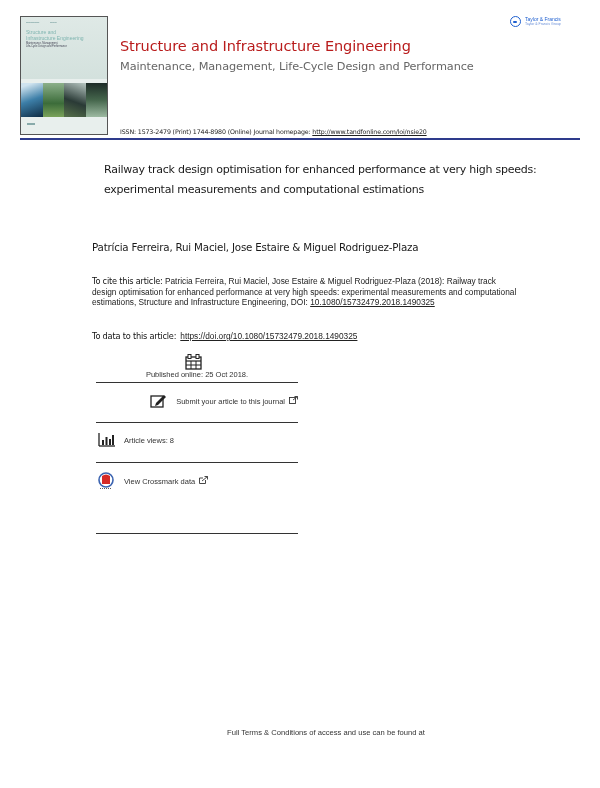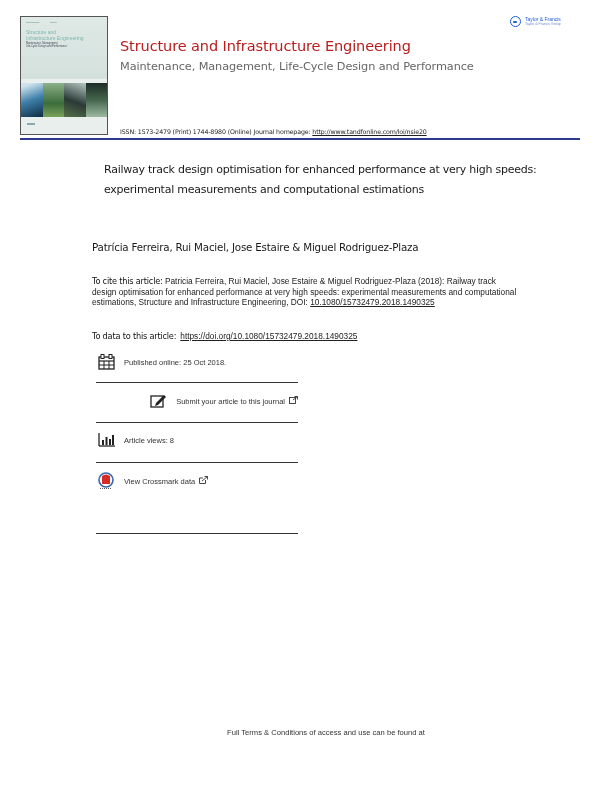--- a/index.html
+++ b/index.html
@@ -87,21 +87,21 @@
 <div class="abs authors">Patrícia Ferreira, Rui Maciel, Jose Estaire &amp; Miguel Rodriguez-Plaza</div>
 
 <div class="abs cite">
   <b>To cite this article:</b><span> Patricia Ferreira, Rui Maciel, Jose Estaire &amp; Miguel Rodriguez-Plaza (2018): Railway track design optimisation for enhanced performance at very high speeds: experimental measurements and computational estimations, Structure and Infrastructure Engineering, DOI: </span><a>10.1080/15732479.2018.1490325</a>
 </div>
 <div class="abs link">
   <b>To data to this article:</b><a>https://doi.org/10.1080/15732479.2018.1490325</a>
 </div>
 
 <div class="abs info" style="top:345px;">
-  <div class="row" style="top:9px;">
+  <div class="row" style="top:9px;flex-direction:column;">
     <span class="ic">
       <svg width="17" height="16" viewBox="0 0 17 16">
           <rect x="1" y="3" width="15" height="12" fill="none" stroke="#222" stroke-width="1.3"></rect>
           <line x1="1" y1="7" x2="16" y2="7" stroke="#222" stroke-width="1.2"></line>
           <line x1="6" y1="7" x2="6" y2="15" stroke="#222"></line>
           <line x1="11" y1="7" x2="11" y2="15" stroke="#222"></line>
           <line x1="1" y1="11" x2="16" y2="11" stroke="#222"></line>
           <rect x="3" y="0.5" width="3" height="4" fill="#fff" stroke="#222"></rect>
           <rect x="11" y="0.5" width="3" height="4" fill="#fff" stroke="#222"></rect>
         </svg>

